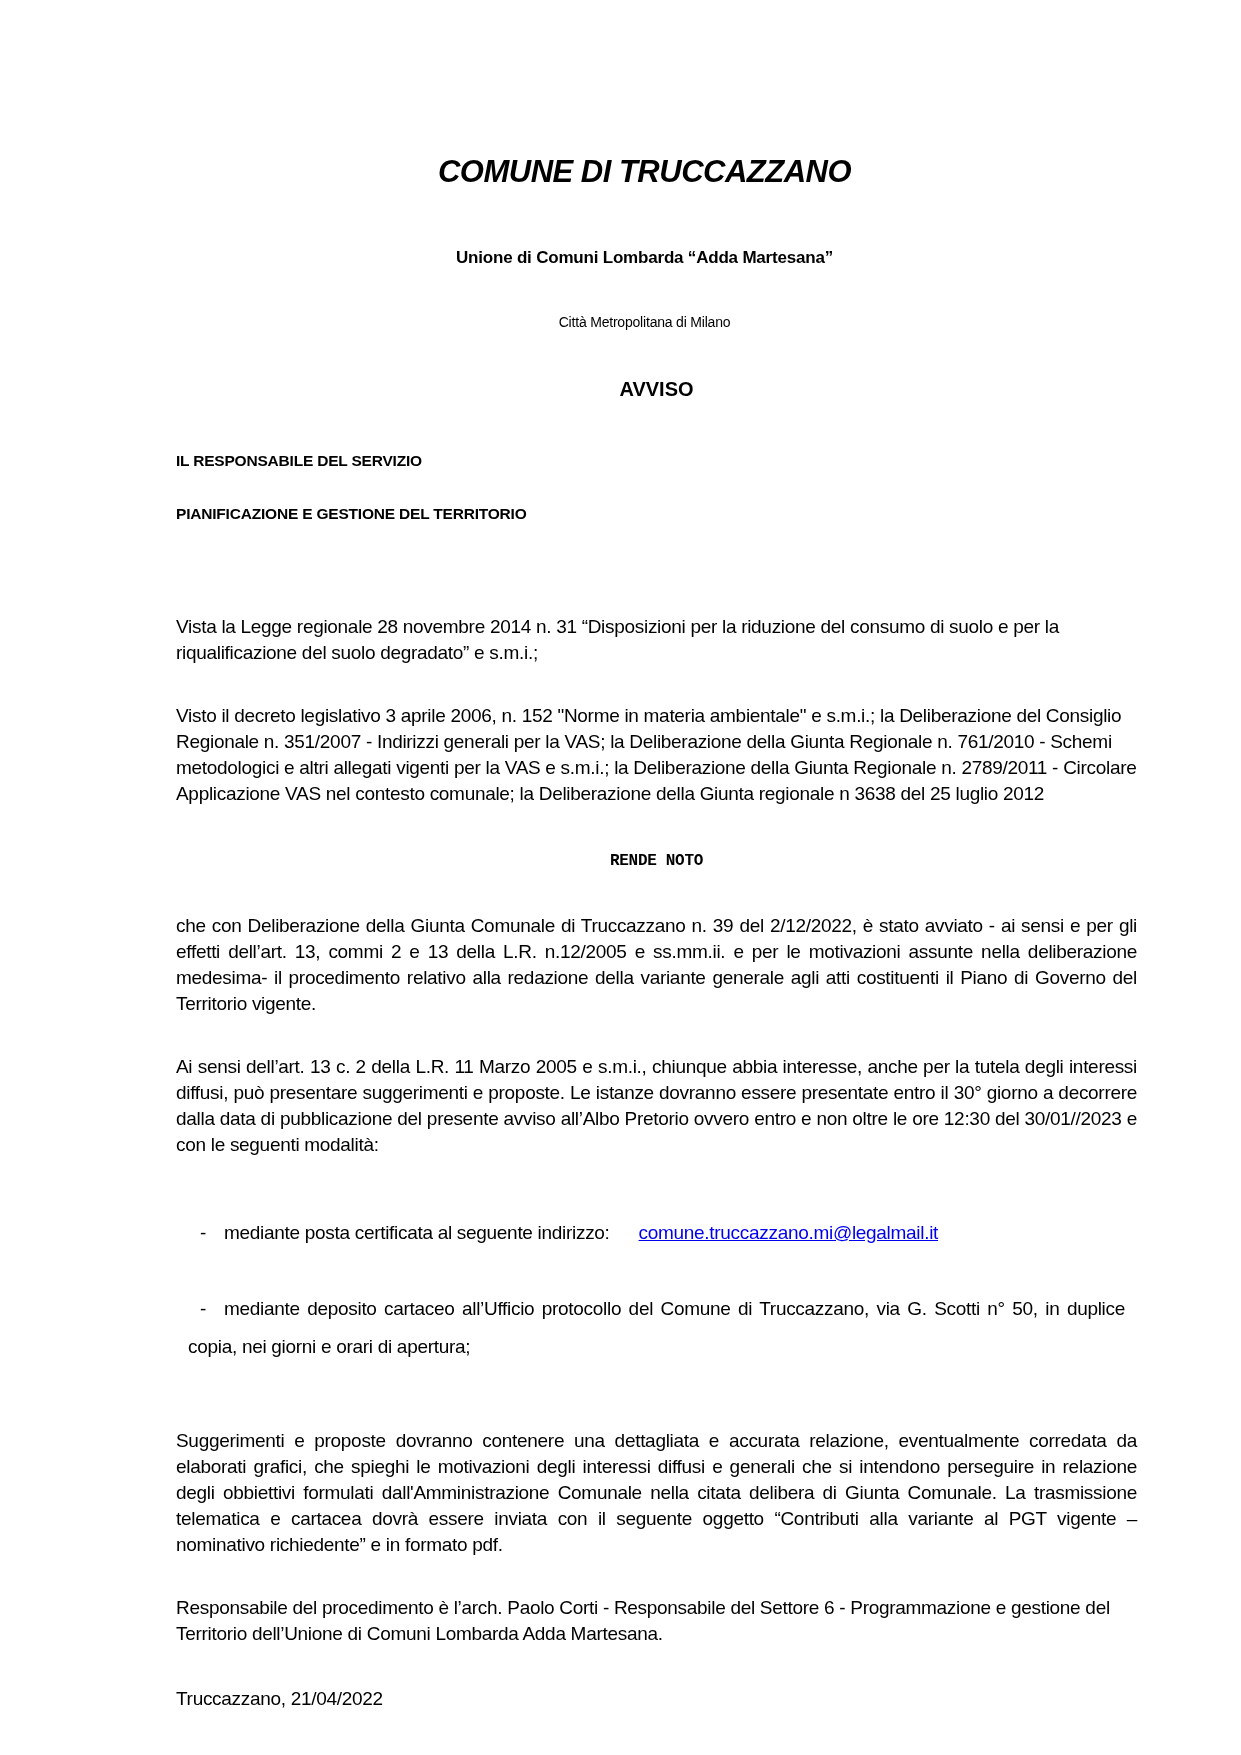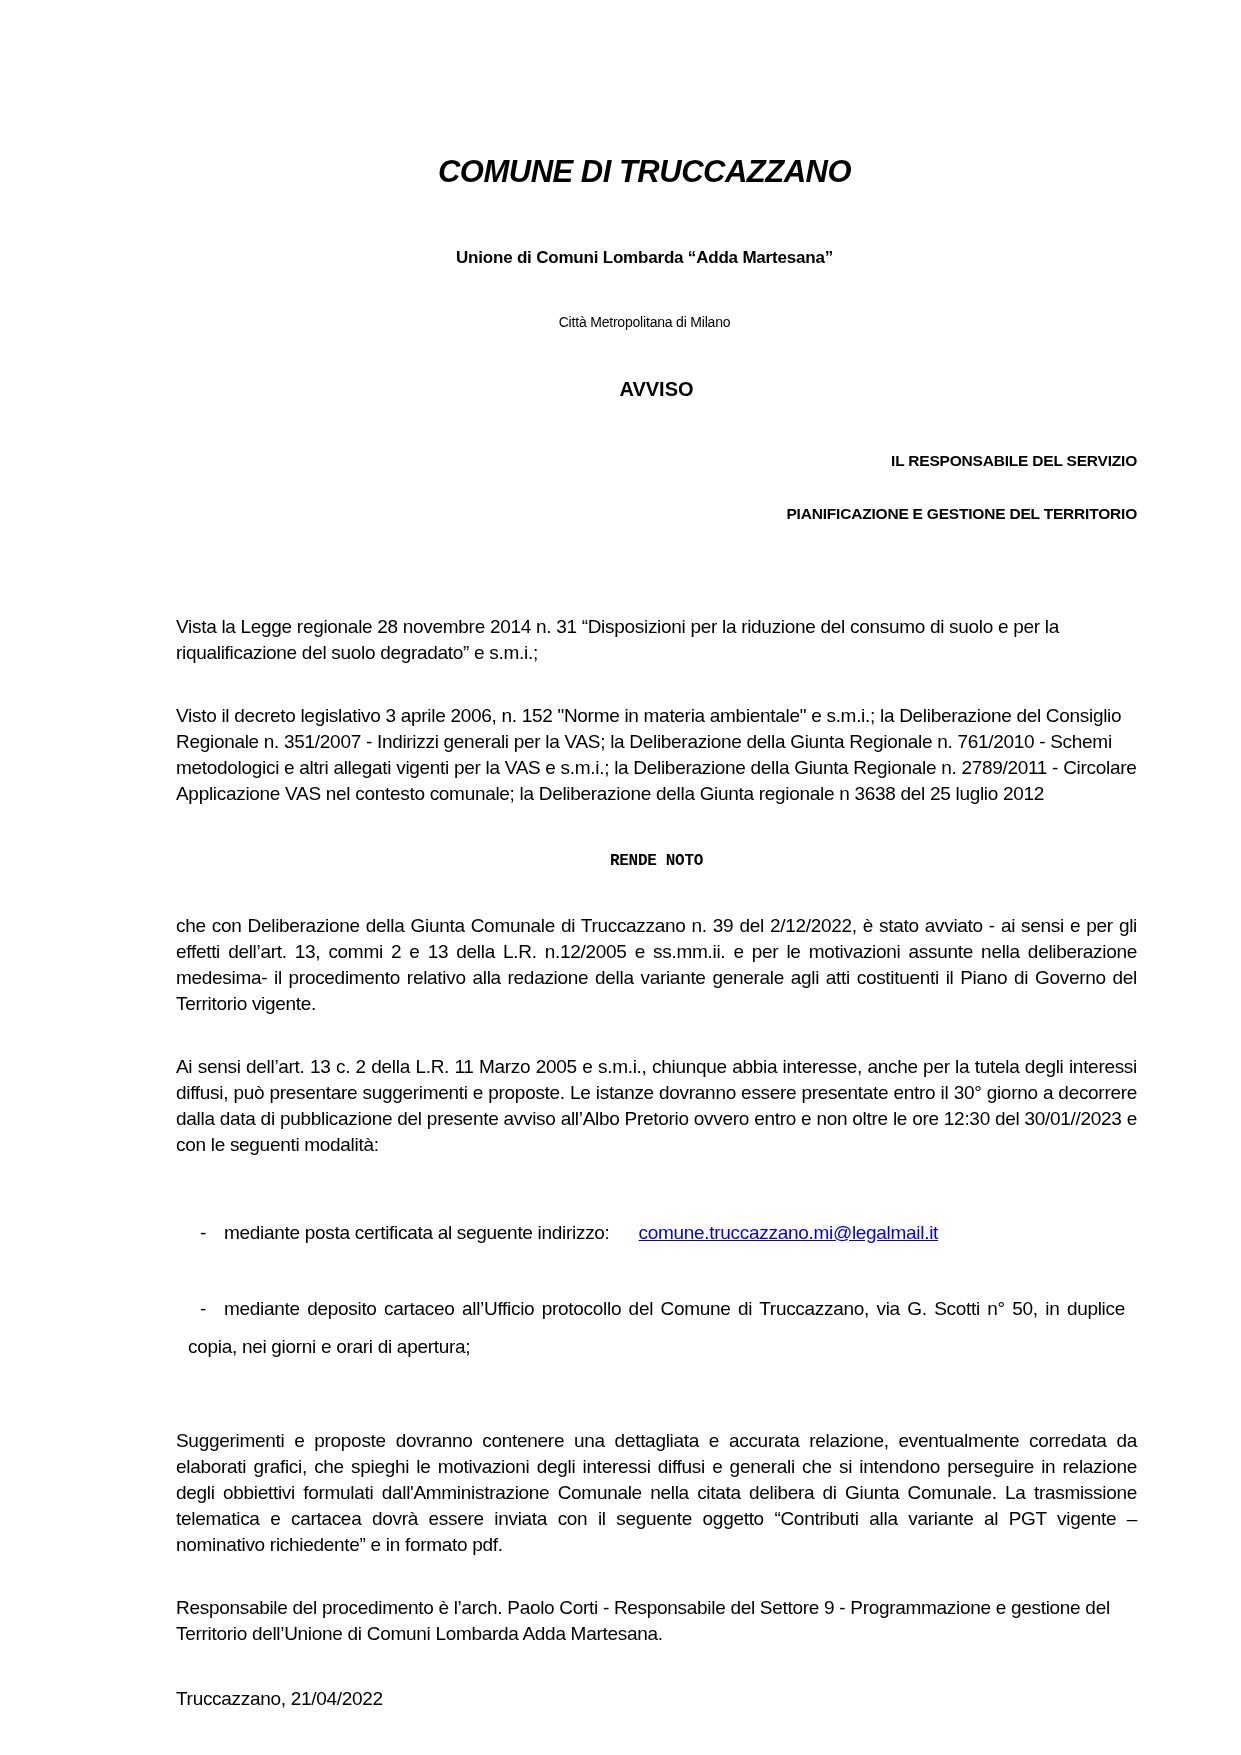--- a/index.html
+++ b/index.html
@@ -55,21 +55,21 @@
   .notice-heading {
     margin-top: 20px;
     text-align: center;
     font-size: 17.5px;
     font-weight: bold;
     line-height: 32px;
     letter-spacing: -0.3px;
   }
   .issuer {
     margin-top: 9px;
-    text-align: right;
+    text-align: left;
     font-size: 15.5px;
     font-weight: bold;
     line-height: 29px;
     letter-spacing: -0.2px;
   }
 
   
   .body-text {
     margin-top: 38px;
     font-size: 19px;
@@ -141,21 +141,21 @@
 
       <p class="body-p justify">Ai sensi dell’art. 13 c. 2 della L.R. 11 Marzo 2005 e s.m.i., chiunque abbia interesse, anche per la tutela degli interessi diffusi, può presentare suggerimenti e proposte. Le istanze dovranno essere presentate entro il 30° giorno a decorrere dalla data di pubblicazione del presente avviso all’Albo Pretorio ovvero entro e non oltre le ore 12:30 del 30/01//2023 e con le seguenti modalità:</p>
 
       <div class="bullets">
         <div class="bullet"><span class="marker">-</span><span>mediante posta certificata al seguente indirizzo: </span><a class="link" href="#" style="color: rgb(0, 0, 238);">comune.truccazzano.mi@legalmail.it</a></div>
         <div class="bullet justify"><span class="marker">-</span><span>mediante deposito cartaceo all’Ufficio protocollo del Comune di Truccazzano, via G. Scotti n° 50, in duplice copia, nei giorni e orari di apertura;</span></div>
       </div>
 
       <p class="body-p justify para-sugg">Suggerimenti e proposte dovranno contenere una dettagliata e accurata relazione, eventualmente corredata da elaborati grafici, che spieghi le motivazioni degli interessi diffusi e generali che si intendono perseguire in relazione degli obbiettivi formulati dall'Amministrazione Comunale nella citata delibera di Giunta Comunale. La trasmissione telematica e cartacea dovrà essere inviata con il seguente oggetto “Contributi alla variante al PGT vigente – nominativo richiedente” e in formato pdf.</p>
 
-      <p class="body-p">Responsabile del procedimento è l’arch. Paolo Corti - Responsabile del Settore 9 - Programmazione e gestione del Territorio dell’Unione di Comuni Lombarda Adda Martesana.</p>
+      <p class="body-p">Responsabile del procedimento è l’arch. Paolo Corti - Responsabile del Settore 6 - Programmazione e gestione del Territorio dell’Unione di Comuni Lombarda Adda Martesana.</p>
 
       <p class="body-p dateline">Truccazzano, 21/04/2022</p>
 
       <div class="signature">
         <div>IL RESPONSABILE DEL SETTORE</div>
         <div>PROGRAMMAZIONE E GESTIONE DEL TERRITORIO</div>
         <div>Paolo Corti</div>
         <div>Firmato digitalmente</div>
       </div>
 

